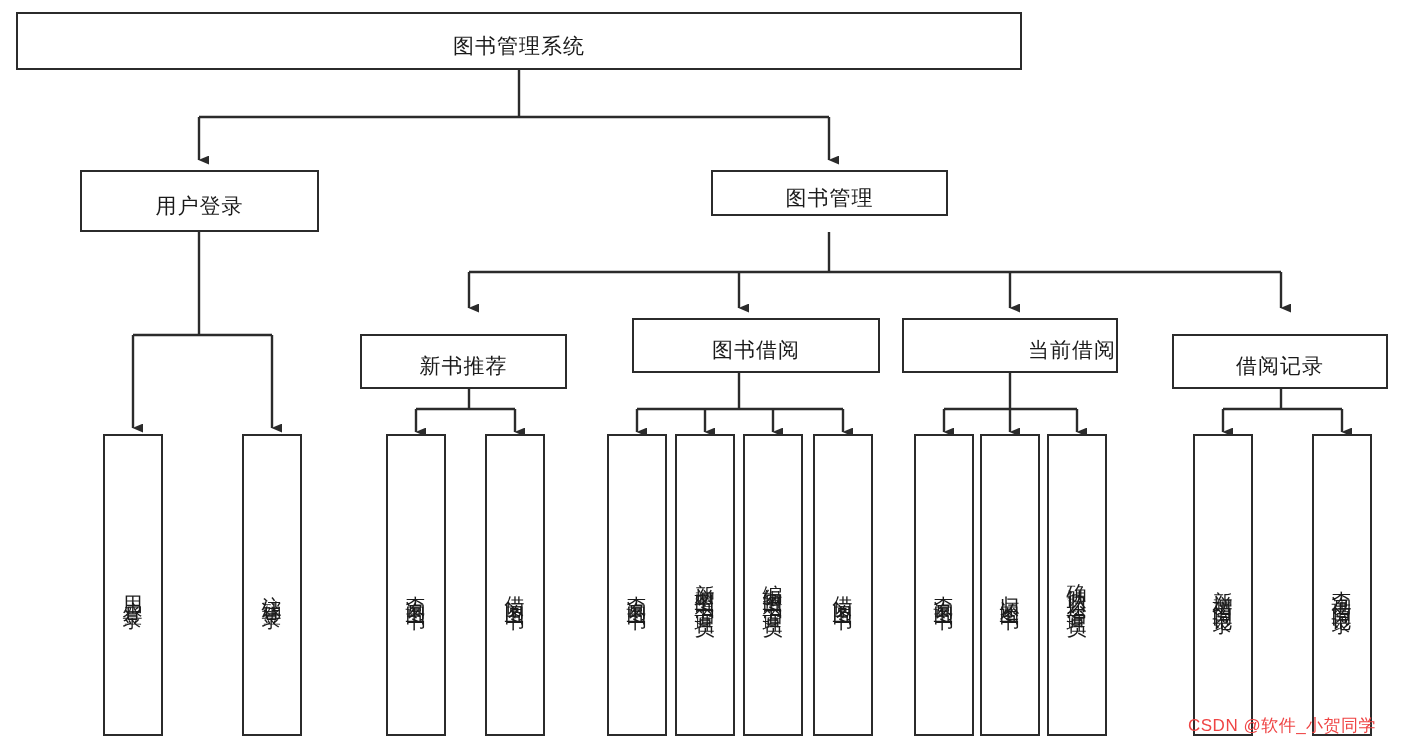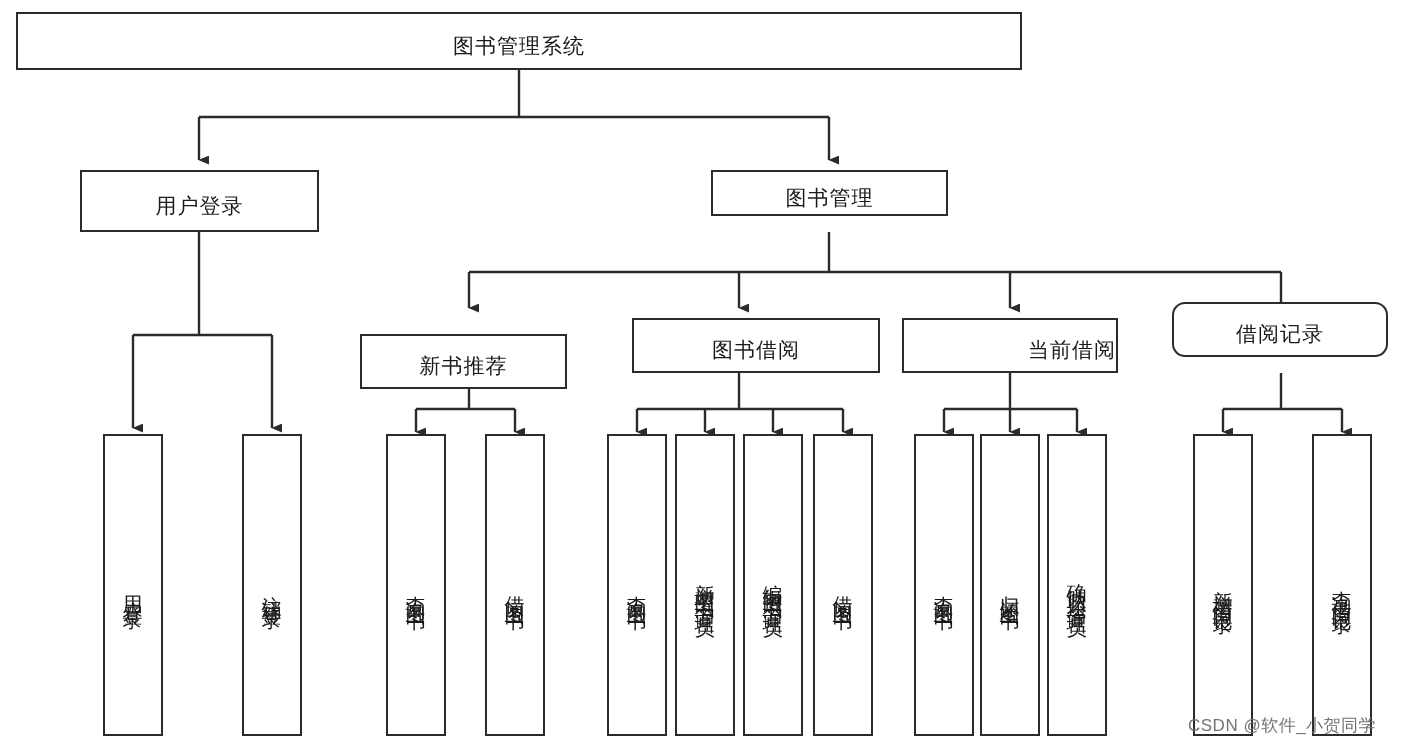--- a/index.html
+++ b/index.html
@@ -54,21 +54,21 @@
     text-orientation: upright;
     font-size: 20px;
     letter-spacing: 5px;
     line-height: 1;
   }
   .watermark {
     position: absolute;
     left: 1188px;
     top: 714px;
     font-size: 17px;
-    color: #737373;
+    color: #ef4444;
     white-space: nowrap;
     z-index: 3;
     letter-spacing: 0.5px;
     text-align: right;
   }
 </style>
 </head>
 <body>
 
 <div id="canvas">
@@ -140,21 +140,21 @@
   </div>
 
   <div class="node horiz" style="left:632px; top:318px; width:248px; height:55px;">
     <span class="node-label">图书借阅</span>
   </div>
 
   <div class="node horiz" style="left:902px; top:318px; width:216px; height:55px;justify-content:flex-end;">
     <span class="node-label">当前借阅</span>
   </div>
 
-  <div class="node horiz" style="left:1172px; top:302px; width:216px; height:55px;border-radius:13px;">
+  <div class="node horiz" style="left:1172px; top:334px; width:216px; height:55px;">
     <span class="node-label">借阅记录</span>
   </div>
 
   <div class="node vert" style="left:103px; top:434px; width:60px; height:302px;">
     <span class="node-label">用户登录</span>
   </div>
 
   <div class="node vert" style="left:242px; top:434px; width:60px; height:302px;">
     <span class="node-label">注销登录</span>
   </div>

